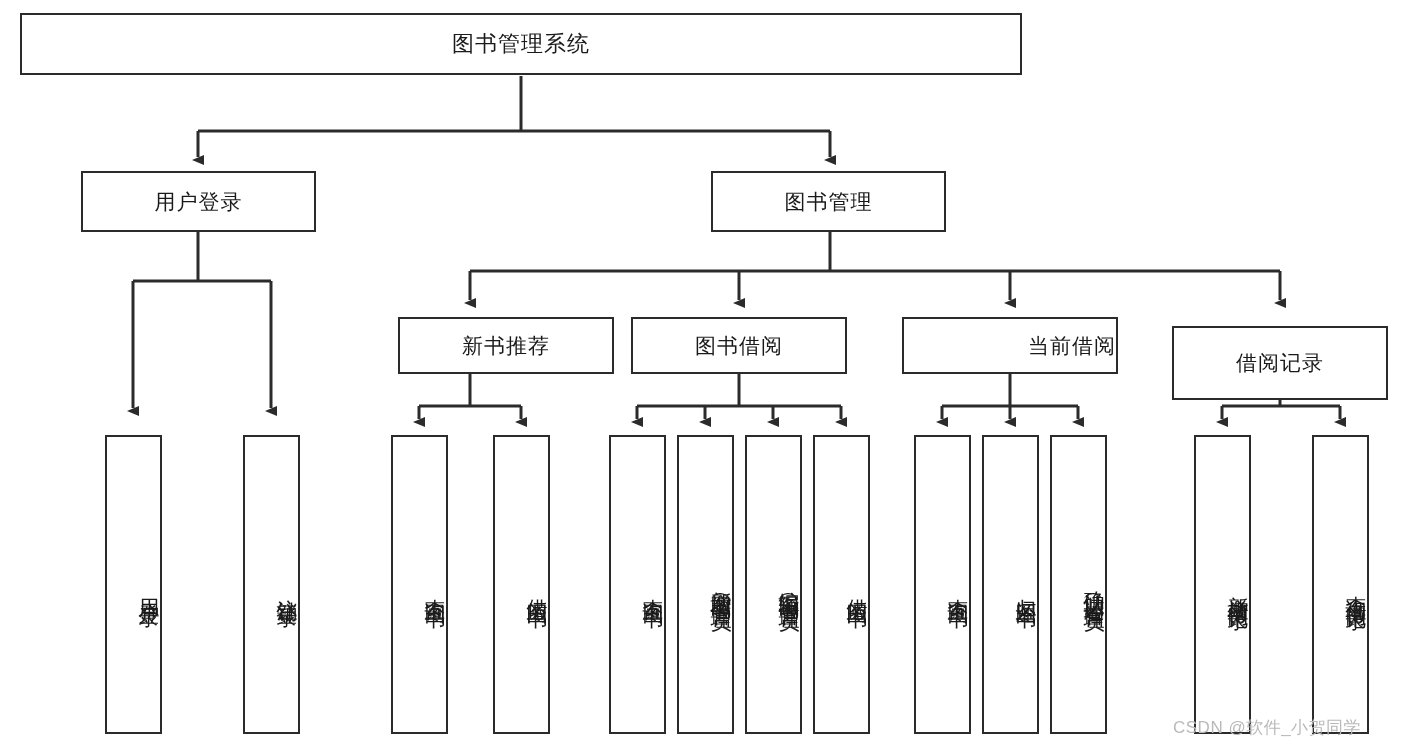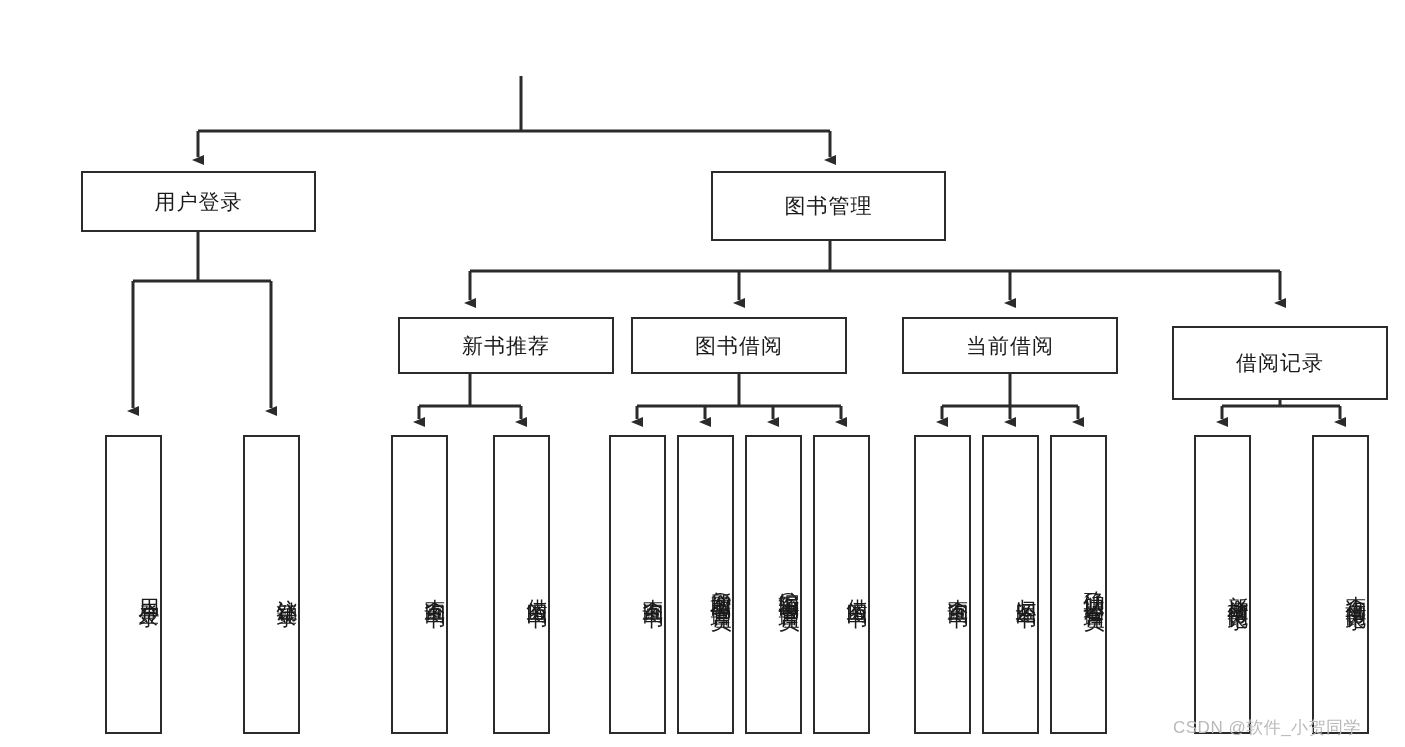--- a/index.html
+++ b/index.html
@@ -114,35 +114,38 @@
       <path d="M1010,406 L1010,419" marker-end="url(#arrow)"></path>
       <path d="M1078,406 L1078,419" marker-end="url(#arrow)"></path>
 
       <path d="M1280,374 L1280,406"></path>
       <path d="M1222,406 L1340,406"></path>
       <path d="M1222,406 L1222,419" marker-end="url(#arrow)"></path>
       <path d="M1340,406 L1340,419" marker-end="url(#arrow)"></path>
     </g>
   </svg>
 
+  <div class="node node-h node-root" style="left:20px; top:13px; width:1002px; height:62px;">
+    <span>图书管理系统</span>
+  </div>
 
   <div class="node node-h" style="left:81px; top:171px; width:235px; height:61px;">
     <span>用户登录</span>
   </div>
-  <div class="node node-h" style="left:711px; top:171px; width:235px; height:70px;">
+  <div class="node node-h" style="left:711px; top:171px; width:235px; height:61px;">
     <span>图书管理</span>
   </div>
 
   <div class="node node-h" style="left:362px; top:317px; width:216px; height:57px;margin-left:36px;">
     <span>新书推荐</span>
   </div>
   <div class="node node-h" style="left:631px; top:317px; width:216px; height:57px;text-align:right;">
     <span>图书借阅</span>
   </div>
-  <div class="node node-h" style="left:902px; top:317px; width:216px; height:57px;">
+  <div class="node node-h" style="left:902px; top:317px; width:216px; height:57px;justify-content:flex-end;">
     <span>当前借阅</span>
   </div>
   <div class="node node-h" style="left:1172px; top:326px; width:216px; height:74px;">
     <span>借阅记录</span>
   </div>
 
   <div class="node node-v" style="left:105px; top:435px; width:57px; height:299px;">
     <span class="node-v-label">用户登录</span>
   </div>
   <div class="node node-v" style="left:243px; top:435px; width:57px; height:299px;">

